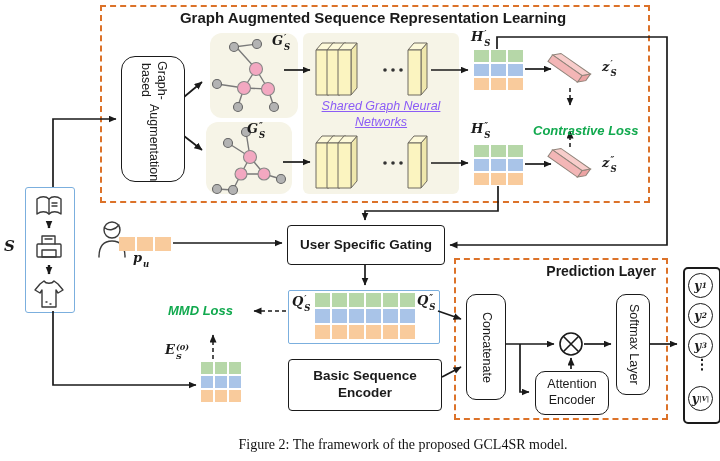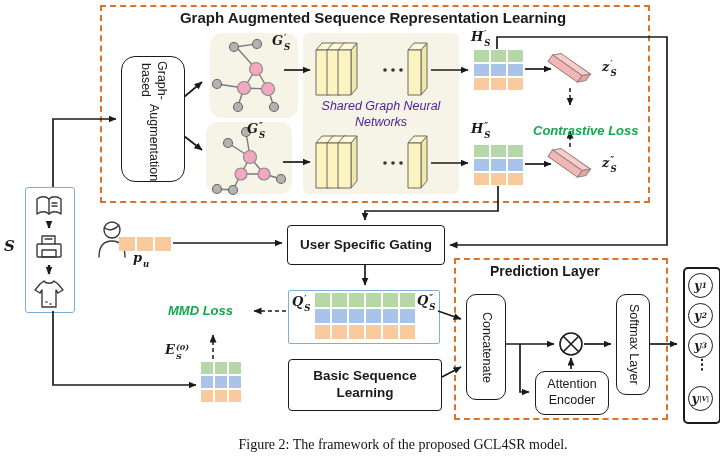--- a/index.html
+++ b/index.html
@@ -11,23 +11,23 @@
   
   .beige{background:var(--panel_beige);border-radius:12px;}
   .dashbox{border:2px dashed var(--dash_orange);background:transparent;}
   .bluebox{border:1.6px solid var(--blue_border);background:transparent;}
   .solidbox{border:1.8px solid #1a1a1a;border-radius:4px;background:#fff;
             display:flex;align-items:center;justify-content:center;text-align:center;
             font-size:13.5px;font-weight:bold;white-space:pre-line;line-height:1.25;}
   .vbox{writing-mode:vertical-rl;font-weight:normal;font-size:12.5px;border-radius:10px;}
   
   .titletext{font-weight:bold;font-size:15px;text-align:center;}
-  .predtitle{font-weight:bold;font-size:14px;text-align:left;}
+  .predtitle{font-weight:bold;font-size:14px;text-align:right;}
   .losstext{font-style:italic;font-weight:bold;font-size:13px;color:var(--loss_green);}
-  .gnntext{font-style:italic;font-size:12.5px;text-align:center;white-space:pre-line;line-height:1.3;color:#4c1d95;}
+  .gnntext{font-style:italic;font-size:12.5px;text-align:center;white-space:pre-line;line-height:1.3;color:#8b5cf6;text-decoration:underline;}
   .plain{font-size:13px;white-space:pre-line;line-height:1.55;}
   
   .mlab{position:absolute;z-index:3;font-family:"DejaVu Serif",serif;font-style:italic;
         font-weight:bold;font-size:13px;display:inline-flex;align-items:flex-start;line-height:1;}
   .mss{display:inline-flex;flex-direction:column;font-size:8.5px;line-height:1.05;margin-left:1px;}
   .mp{height:9px;}
   
   .grid3{width:49px;height:40px;background-image:
      linear-gradient(to right,transparent 0 15px,#fff 15px 17px,transparent 17px 32px,#fff 32px 34px,transparent 34px 49px),
      linear-gradient(to bottom,var(--cell_green) 0 12px,#fff 12px 14px,var(--cell_blue) 14px 26px,#fff 26px 28px,var(--cell_orange) 28px 40px);}
@@ -204,21 +204,21 @@
 
   <div class="abs fg solidbox vbox" style="left:121px;top:56px;width:62px;height:124px;border-radius:14px;">
     <span style="display:block;">Graph-based</span>
     <span style="display:block;">Augmentation</span>
   </div>
   <div class="abs fg solidbox" style="left:287px;top:225px;width:156px;height:38px;">
     <span>User Specific Gating</span>
   </div>
   <div class="abs fg solidbox" style="left:288px;top:359px;width:152px;height:50px;">
     <span>Basic Sequence
-Learning</span>
+Encoder</span>
   </div>
   <div class="abs fg solidbox vbox" style="left:466px;top:294px;width:38px;height:104px;">
     <span>Concatenate</span>
   </div>
   <div class="abs fg solidbox" style="left:535px;top:371px;width:72px;height:42px;font-weight:normal;font-size:12.5px;border-radius:10px;">
     <span>Attention
 Encoder</span>
   </div>
   <div class="abs fg solidbox vbox" style="left:616px;top:294px;width:32px;height:99px;">
     <span>Softmax Layer</span>

